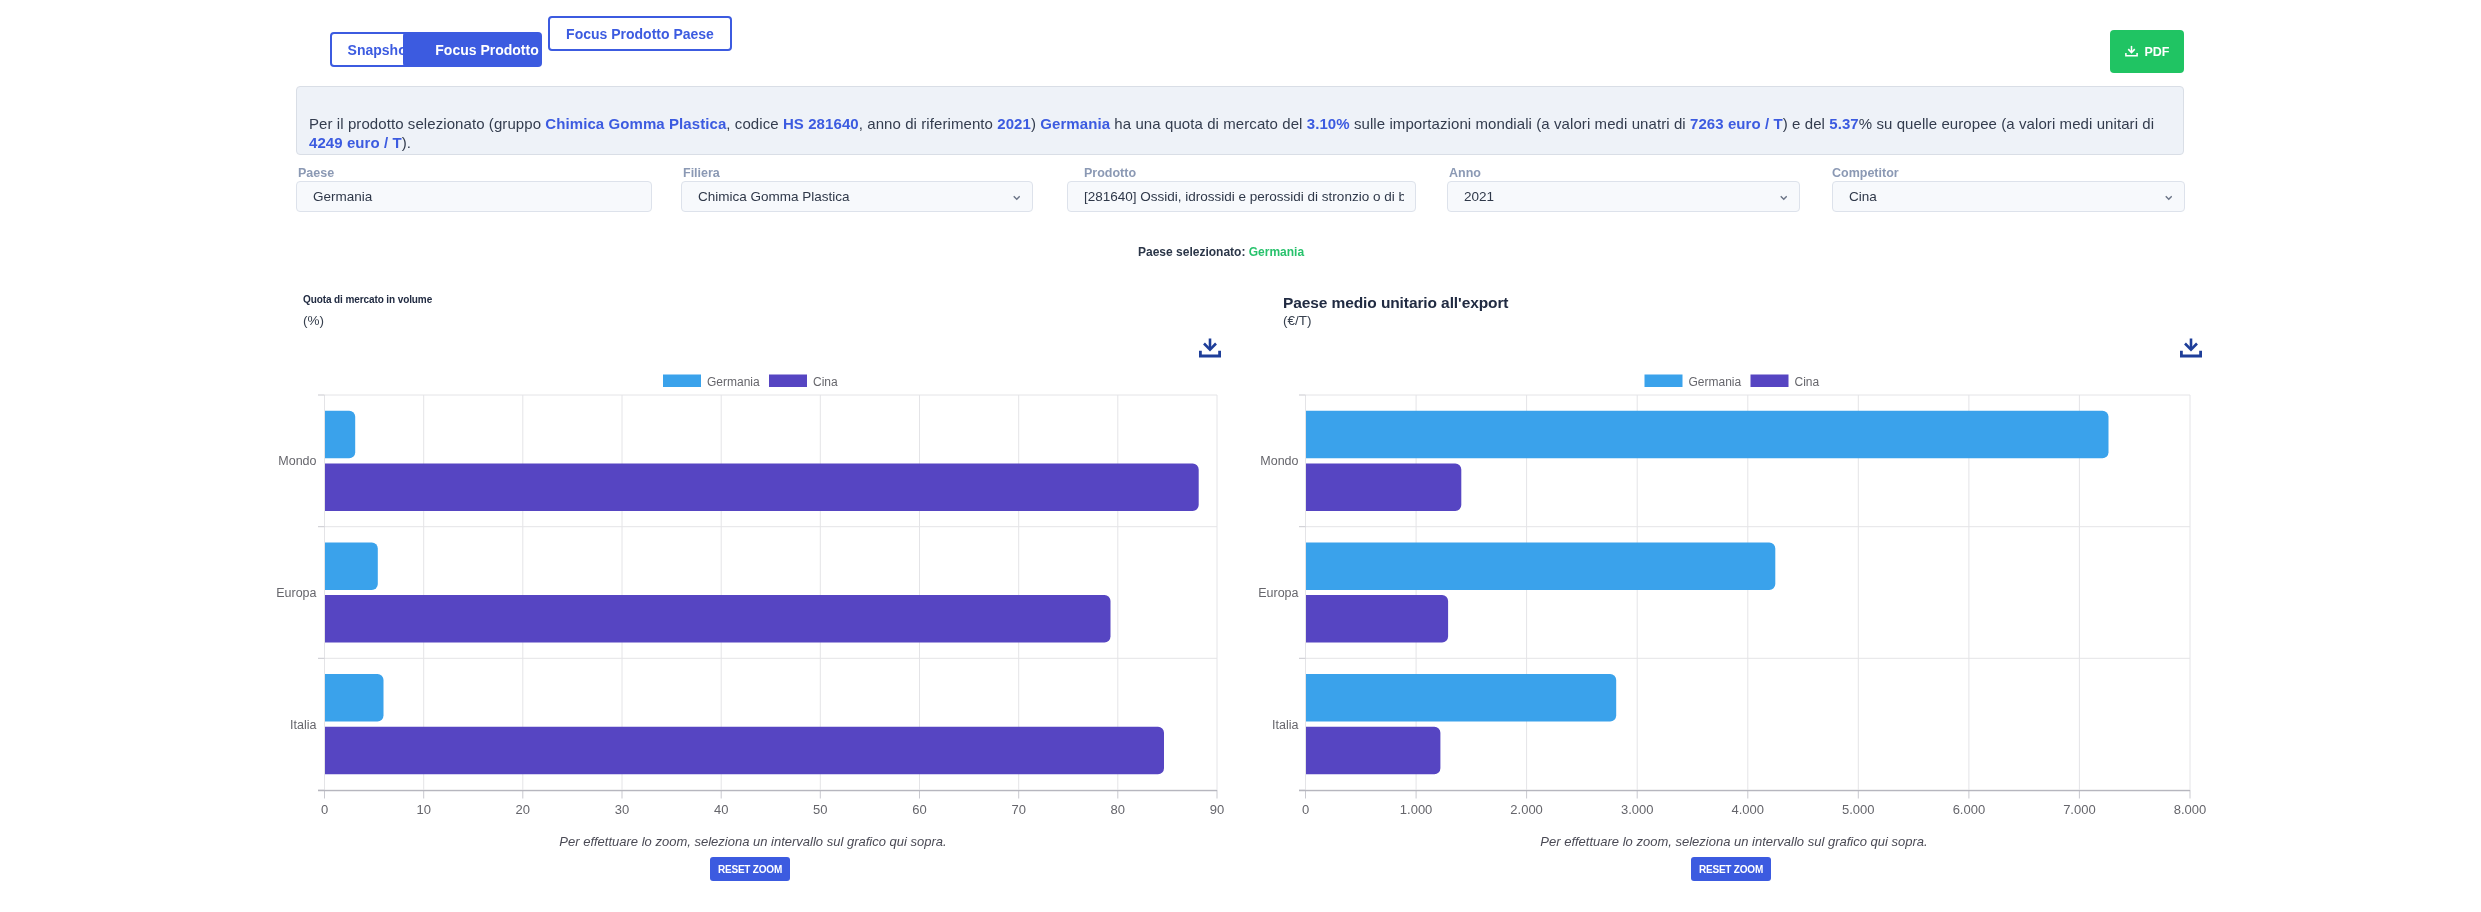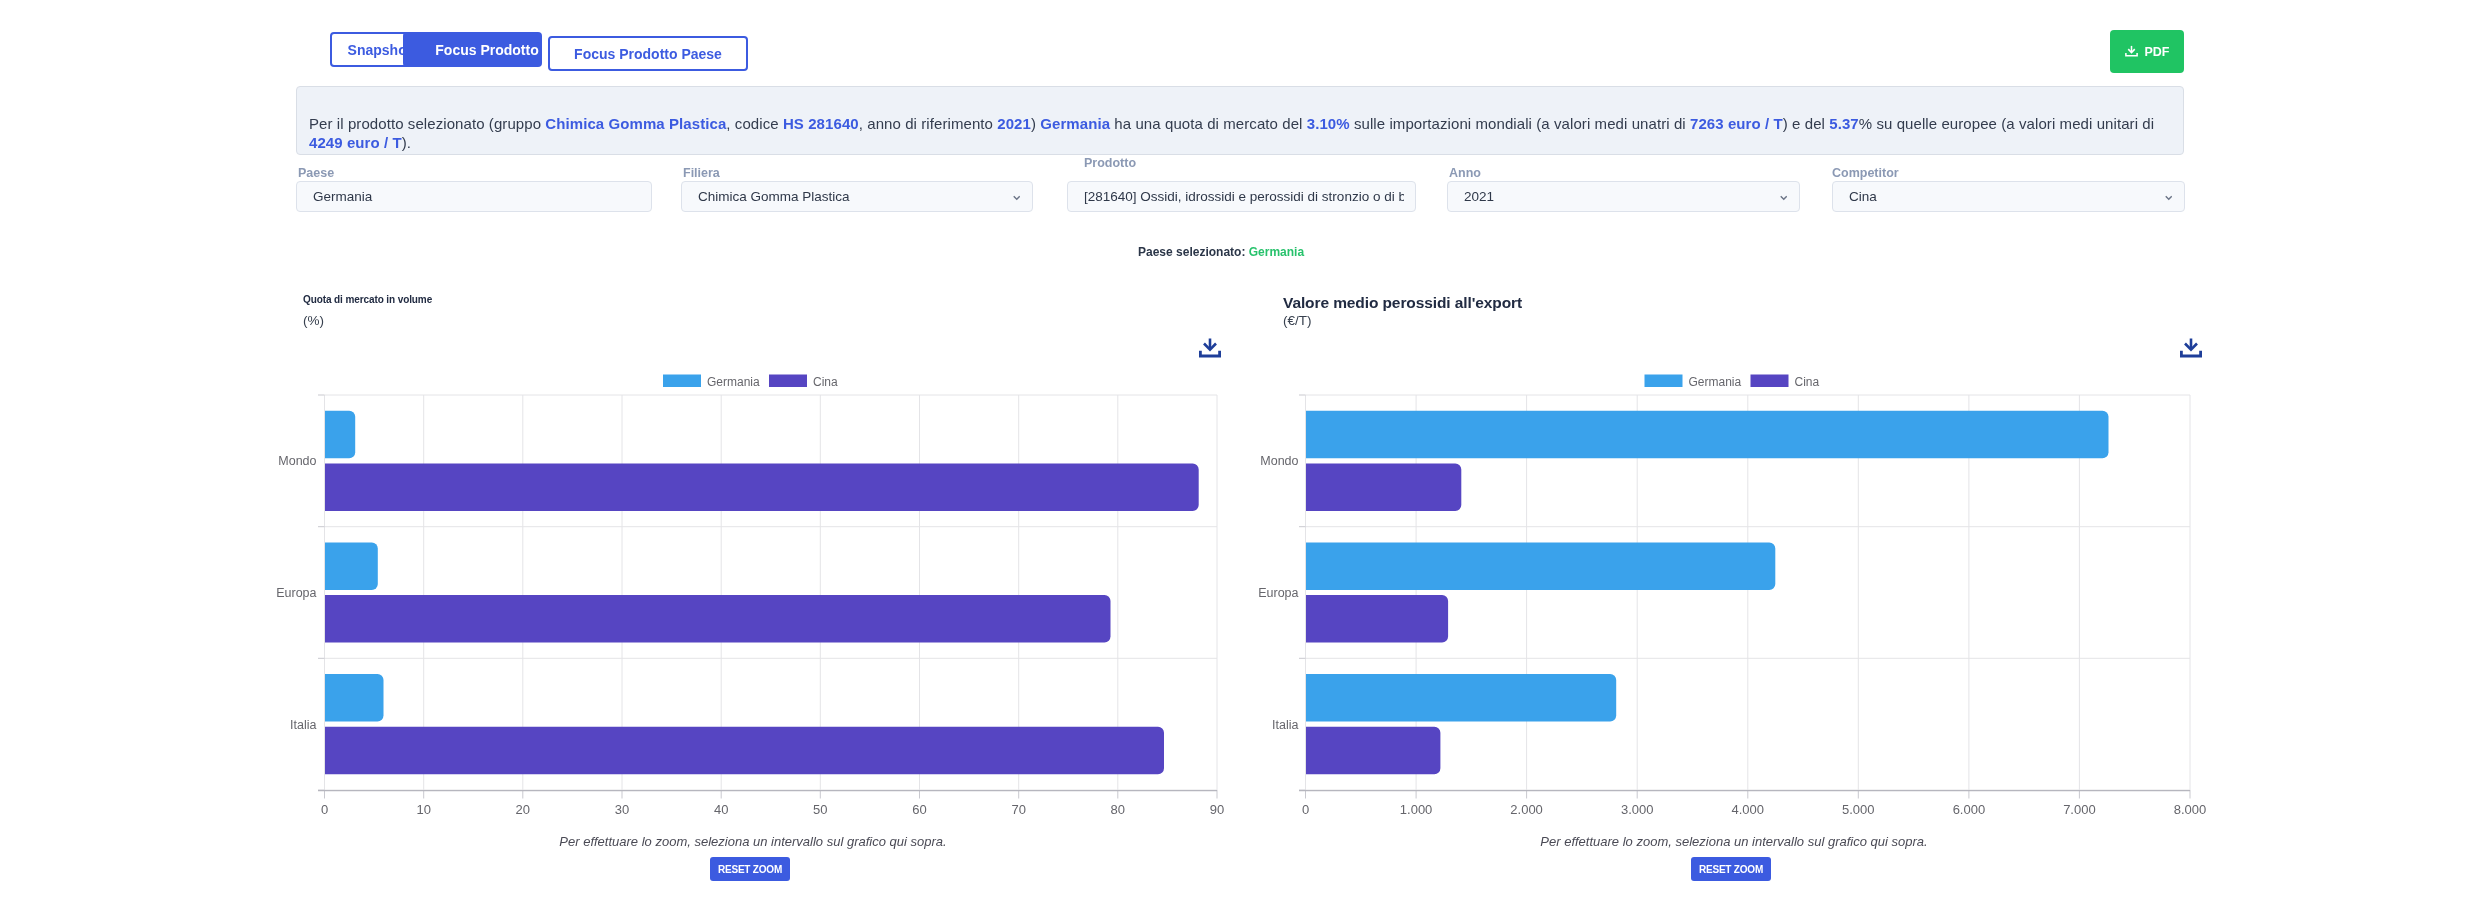--- a/index.html
+++ b/index.html
@@ -12,40 +12,40 @@
   .field-label { font-size:12.5px; font-weight:bold; color:#8b99b4; }
   .field { border:1px solid #dde2eb; border-radius:4px; background:#f7f9fc; display:flex; align-items:center; padding-left:16px; font-size:13.5px; color:#2f3849; height:31px; white-space:nowrap; overflow:hidden; }
   .chev { position:absolute; right:12px; top:12px; width:7.5px; height:7.5px; }
 </style>
 </head>
 <body>
 <div id="page">
 
   <div class="abs btn-tab btn-outline" style="left:298px; top:32px; width:99px; height:35px;margin-left:32px;">Snapshot</div>
   <div class="abs btn-tab btn-fill" style="left:403px; top:32px; width:139px; height:35px;">Focus Prodotto</div>
-  <div class="abs btn-tab btn-outline" style="left:548px; top:36px; width:200px; height:35px;">Focus Prodotto Paese</div>
+  <div class="abs btn-tab btn-outline" style="left:548px; top:16px; width:184px; height:35px;">Focus Prodotto Paese</div>
 
   <div class="abs" style="left:2110px; top:30px; width:74px; height:43px; background:#20c463; border-radius:4px; display:flex; align-items:center; justify-content:center; color:#fff; font-weight:bold; font-size:12.5px;">
     <svg width="13" height="13" viewBox="0 0 22 22" style="margin-right:7px;">
         <g stroke="#ffffff" stroke-width="2.6" fill="none">
           <line x1="11" y1="1.5" x2="11" y2="11.5"></line>
           <path d="M5.5,7 L11,12.8 L16.5,7"></path>
           <path d="M1.5,13.5 L1.5,18.2 L20.5,18.2 L20.5,13.5"></path>
         </g>
       </svg>
     PDF
   </div>
 
   <div class="abs" style="left:296px; top:86px; width:1888px; height:69px; background:#eef2f8; border:1px solid #d9dee6; border-radius:4px; padding:27px 12px; font-size:15px; letter-spacing:0.08px; line-height:19px; color:#333c4e;">
     Per il prodotto selezionato (gruppo <b style="color:#3c5be0;">Chimica Gomma Plastica</b>, codice <b style="color:#3c5be0;">HS 281640</b>, anno di riferimento <b style="color:#3c5be0;">2021</b>) <b style="color:#3c5be0;">Germania</b> ha una quota di mercato del <b style="color:#3c5be0;">3.10%</b> sulle importazioni mondiali (a valori medi unatri di <b style="color:#3c5be0;">7263 euro / T</b>) e del <b style="color:#3c5be0;">5.37</b>% su quelle europee (a valori medi unitari di<br><b style="color:#3c5be0;">4249 euro / T</b>).
   </div>
 
   <div class="abs field-label" style="left:298px; top:166px;">Paese</div>
   <div class="abs field-label" style="left:683px; top:166px;">Filiera</div>
-  <div class="abs field-label" style="left:1064px; top:156px;padding-left:20px;">Prodotto</div>
+  <div class="abs field-label" style="left:1064px; top:166px;padding-left:20px;">Prodotto</div>
   <div class="abs field-label" style="left:1449px; top:166px;">Anno</div>
   <div class="abs field-label" style="left:1832px; top:166px;">Competitor</div>
 
   <div class="abs field" style="left:296px; top:181px; width:356px;">Germania</div>
   <div class="abs field" style="left:681px; top:181px; width:352px;">Chimica Gomma Plastica
     <svg class="chev" viewBox="0 0 10 10">
         <path d="M1,3 L5,7 L9,3" stroke="#6b7486" stroke-width="1.9" fill="none"></path>
       </svg>
   </div>
   <div class="abs field" style="left:1067px; top:181px; width:349px; padding-right:11px;">
@@ -59,21 +59,21 @@
   <div class="abs field" style="left:1832px; top:181px; width:353px;">Cina
     <svg class="chev" viewBox="0 0 10 10">
         <path d="M1,3 L5,7 L9,3" stroke="#6b7486" stroke-width="1.9" fill="none"></path>
       </svg>
   </div>
 
   <div class="abs" style="left:1138px; top:245px; font-size:12px; font-weight:bold; color:#2b3648;">Paese selezionato: <span style="color:#27c26c;">Germania</span></div>
 
   <div class="abs" style="left:303px; top:294px; font-size:10px; letter-spacing:-0.1px; font-weight:bold; color:#212b42;">Quota di mercato in volume</div>
   <div class="abs" style="left:303px; top:313px; font-size:13.5px; color:#38414f;">(%)</div>
-  <div class="abs" style="left:1283px; top:294px; font-size:15.5px; letter-spacing:-0.1px; font-weight:bold; color:#212b42;">Valore medio perossidi all'export</div>
+  <div class="abs" style="left:1283px; top:294px; font-size:15.5px; letter-spacing:-0.1px; font-weight:bold; color:#212b42;">Paese medio unitario all'export</div>
   <div class="abs" style="left:1283px; top:313px; font-size:13.5px; color:#38414f;">(€/T)</div>
 
   <svg class="abs" style="left:0; top:0;" width="2481" height="912" viewBox="0 0 2481 912" font-family="Liberation Sans, sans-serif">
 
     <g id="leftchart">
 <line x1="324.5" y1="395.0" x2="324.5" y2="790.0" stroke="#e4e4e7" stroke-width="1"></line>
 <line x1="324.5" y1="790.0" x2="324.5" y2="798.5" stroke="#c9c9cf" stroke-width="1"></line>
 <line x1="423.7" y1="395.0" x2="423.7" y2="790.0" stroke="#e4e4e7" stroke-width="1"></line>
 <line x1="423.7" y1="790.0" x2="423.7" y2="798.5" stroke="#c9c9cf" stroke-width="1"></line>
 <line x1="522.8" y1="395.0" x2="522.8" y2="790.0" stroke="#e4e4e7" stroke-width="1"></line>

